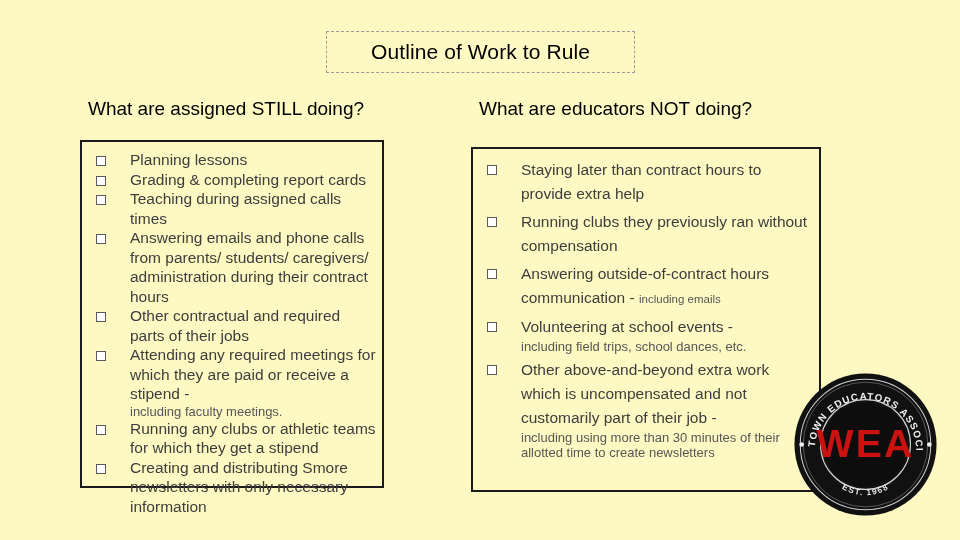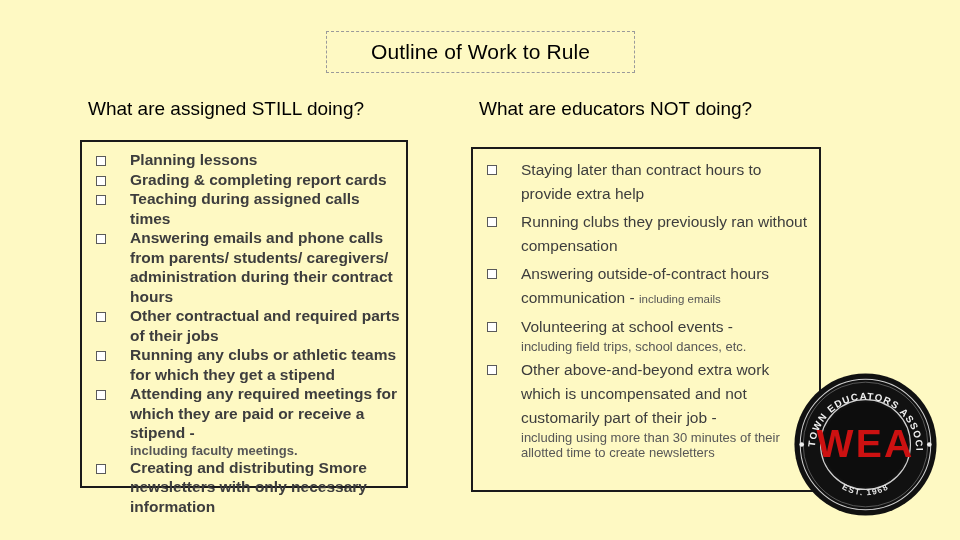--- a/index.html
+++ b/index.html
@@ -35,21 +35,21 @@
   }
   .col-head.left  { left: 88px;  top: 98px; }
   .col-head.right { left: 479px; top: 98px; }
 
   
   .panel {
     position: absolute;
     border: 2px solid #1a1a1a;
     background: transparent;
   }
-  .panel.left  { left: 80px;  top: 140px; width: 328px; height: 348px; font-weight: bold; }
+  .panel.left  { left: 80px;  top: 140px; width: 304px; height: 348px; }
   .panel.right { left: 471px; top: 139px; width: 350px; height: 345px; margin-top: 8px; }
 
   .list { list-style: none; }
   .list.left  { padding: 8px 6px 0 14px; }
   .list.right { padding: 9px 6px 0 14px; }
 
   .item {
     display: flex;
     align-items: flex-start;
     color: #3d3d3d;
@@ -142,28 +142,28 @@
         </li>
         <li class="item">
           <span class="bullet"></span>
           <div class="body">
             <div class="main-text">Other contractual and required parts of their jobs</div>
           </div>
         </li>
         <li class="item">
           <span class="bullet"></span>
           <div class="body">
-            <div class="main-text">Running any clubs or athletic teams for which they get a stipend</div>
-          </div>
-        </li>
-        <li class="item">
-          <span class="bullet"></span>
-          <div class="body">
             <div class="main-text">Attending any required meetings for which they are paid or receive a stipend -</div>
             <div class="sub-text">including faculty meetings.</div>
+          </div>
+        </li>
+        <li class="item">
+          <span class="bullet"></span>
+          <div class="body">
+            <div class="main-text">Running any clubs or athletic teams for which they get a stipend</div>
           </div>
         </li>
         <li class="item">
           <span class="bullet"></span>
           <div class="body">
             <div class="main-text">Creating and distributing Smore newsletters with only necessary information</div>
           </div>
         </li>
       </ul>
   </div>

